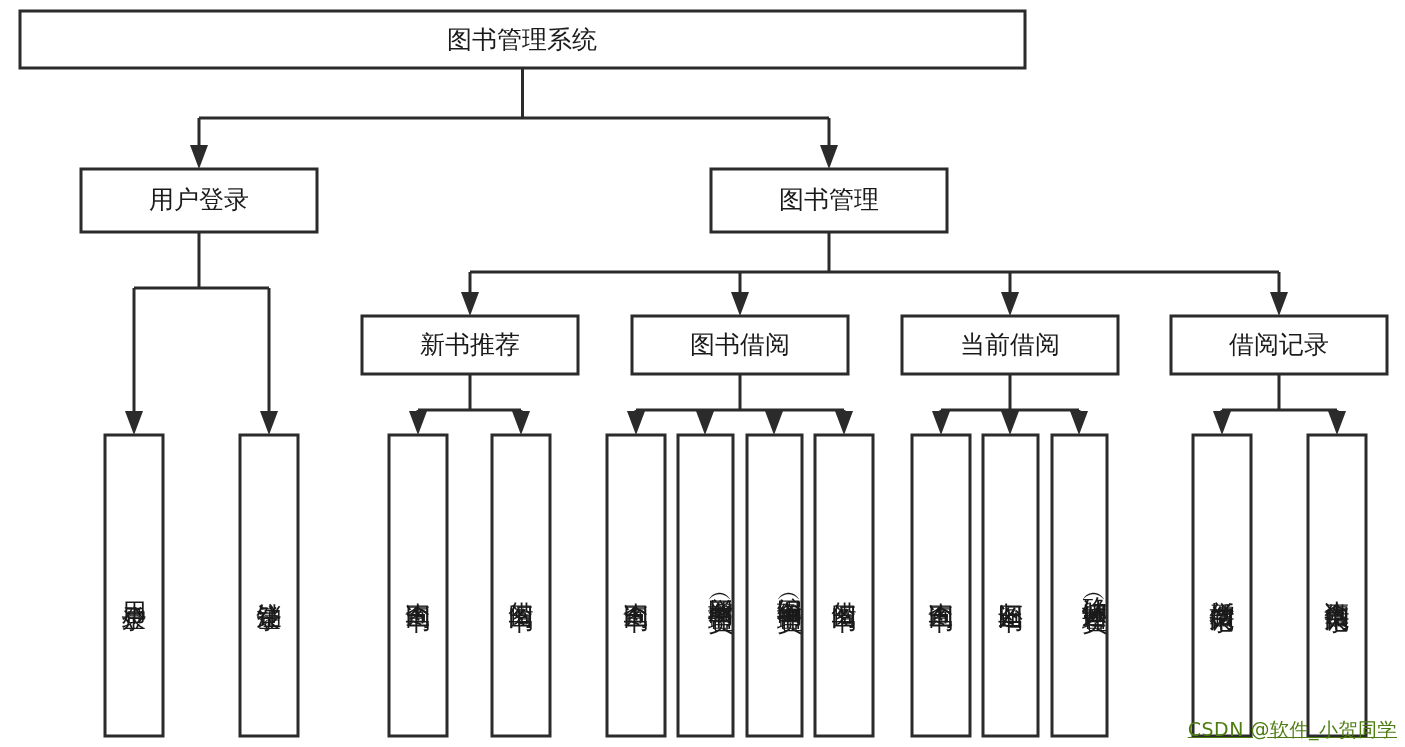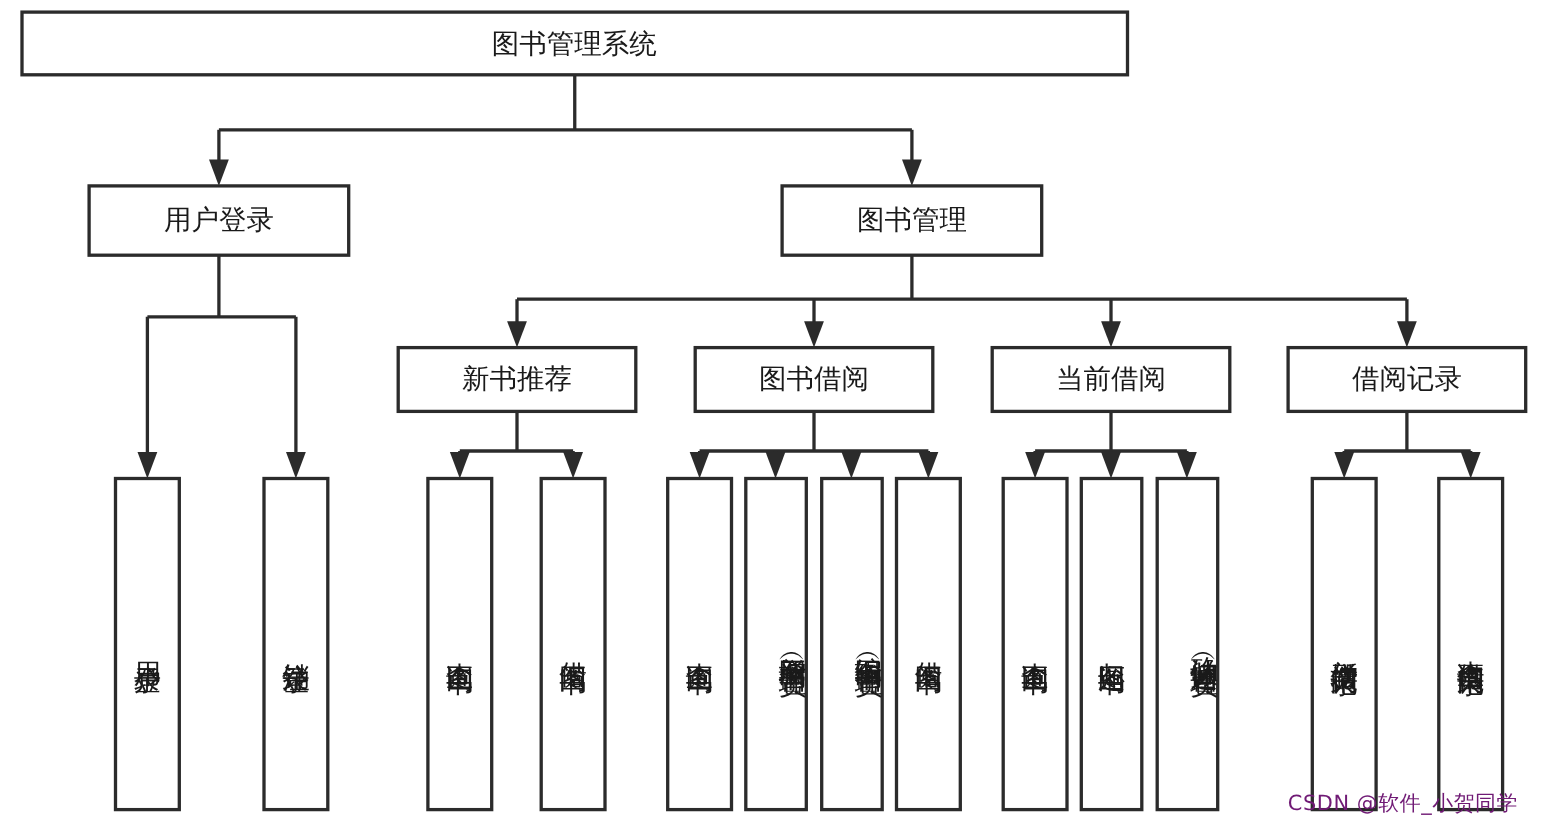--- a/index.html
+++ b/index.html
@@ -56,27 +56,28 @@
     color: #1a1a1a;
     writing-mode: vertical-rl;
     text-orientation: upright;
     letter-spacing: 2px;
     line-height: 1;
     white-space: nowrap;
     text-align: center;
   }
   .watermark {
     position: absolute;
-    right: 23px;
+    right: 6px;
     bottom: 4px;
     font-family: "DejaVu Sans", "Liberation Sans", sans-serif;
     font-size: 19px;
-    color: #701a75;
+    color: #4d7c0f;
     white-space: nowrap;
     letter-spacing: 0.5px;
+    text-decoration: underline;
   }
 </style>
 </head>
 <body>
 
 <div id="diagram-root">
 
   <svg id="flowchart" viewBox="0 0 1405 747">
 
     <g>

